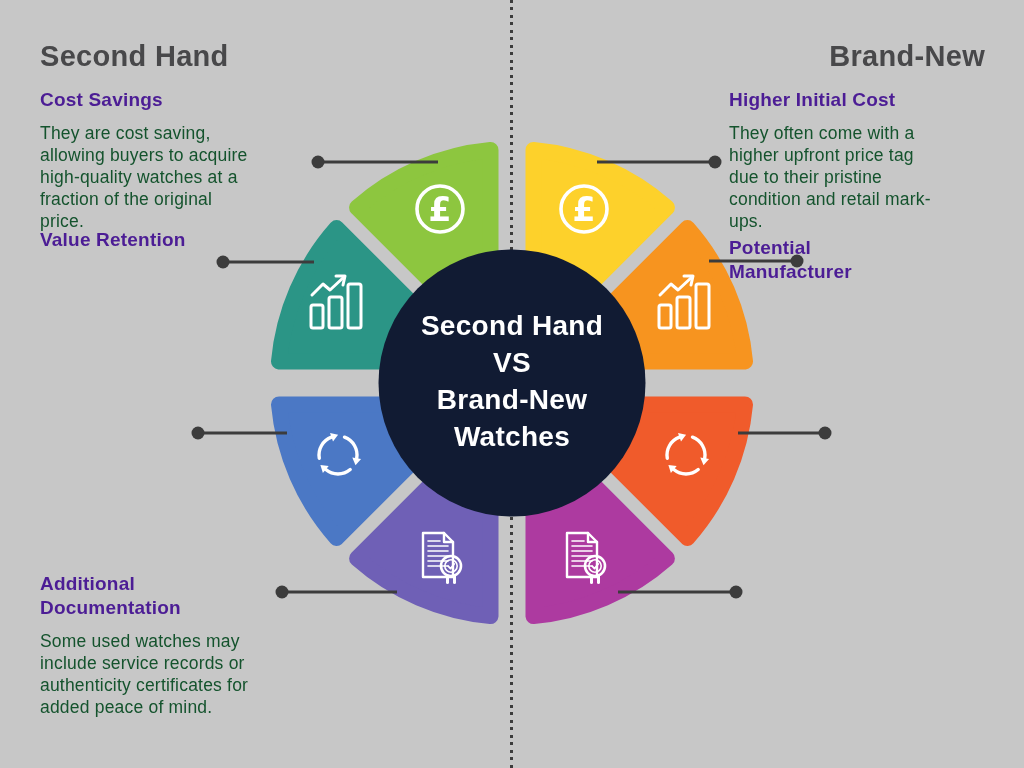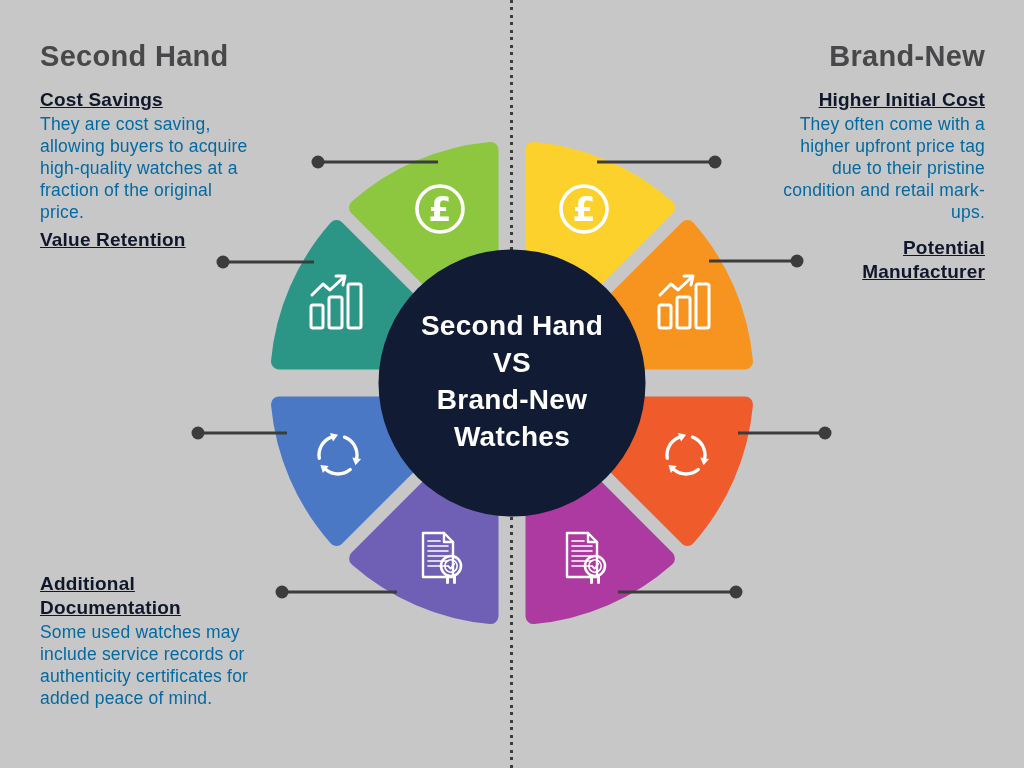--- a/index.html
+++ b/index.html
@@ -11,23 +11,23 @@
            background-image:repeating-linear-gradient(to bottom,#3c3c3c 0px,#3c3c3c 3px,transparent 3px,transparent 7.5px);}
 
   .wheel-svg{position:absolute;left:0;top:0;}
 
   .col-title{position:absolute;margin:0;font-size:29px;font-weight:bold;color:#48484a;letter-spacing:.3px;}
   .col-title.left{left:40px;top:40px;}
   .col-title.right{right:39px;top:40px;text-align:right;}
 
   .sec{position:absolute;width:256px;}
   .sec.left{left:40px;text-align:left;}
-  .sec.right{right:39px;text-align:right;}
-  .sec h2{margin:0;font-size:19px;font-weight:bold;color:#0f172a;line-height:24px;white-space:pre-line;letter-spacing:.2px;text-decoration:underline;}
-  .sec p{margin:1px 0 0 0;font-size:17.5px;color:#0369a1;line-height:22px;white-space:pre-line;letter-spacing:.2px;}
+  .sec.right{right:39px;text-align:left;}
+  .sec h2{margin:0;font-size:19px;font-weight:bold;color:#4c1d95;line-height:24px;white-space:pre-line;letter-spacing:.2px;}
+  .sec p{margin:10px 0 0 0;font-size:17.5px;color:#14532d;line-height:22px;white-space:pre-line;letter-spacing:.2px;}
 
   .center-label{position:absolute;left:362px;top:307px;width:300px;text-align:center;
                 color:#ffffff;font-size:28px;font-weight:bold;line-height:37px;white-space:pre-line;letter-spacing:.3px;}
 </style>
 </head>
 <body>
 
 <div class="stage">
 
   <div class="divider"></div>

